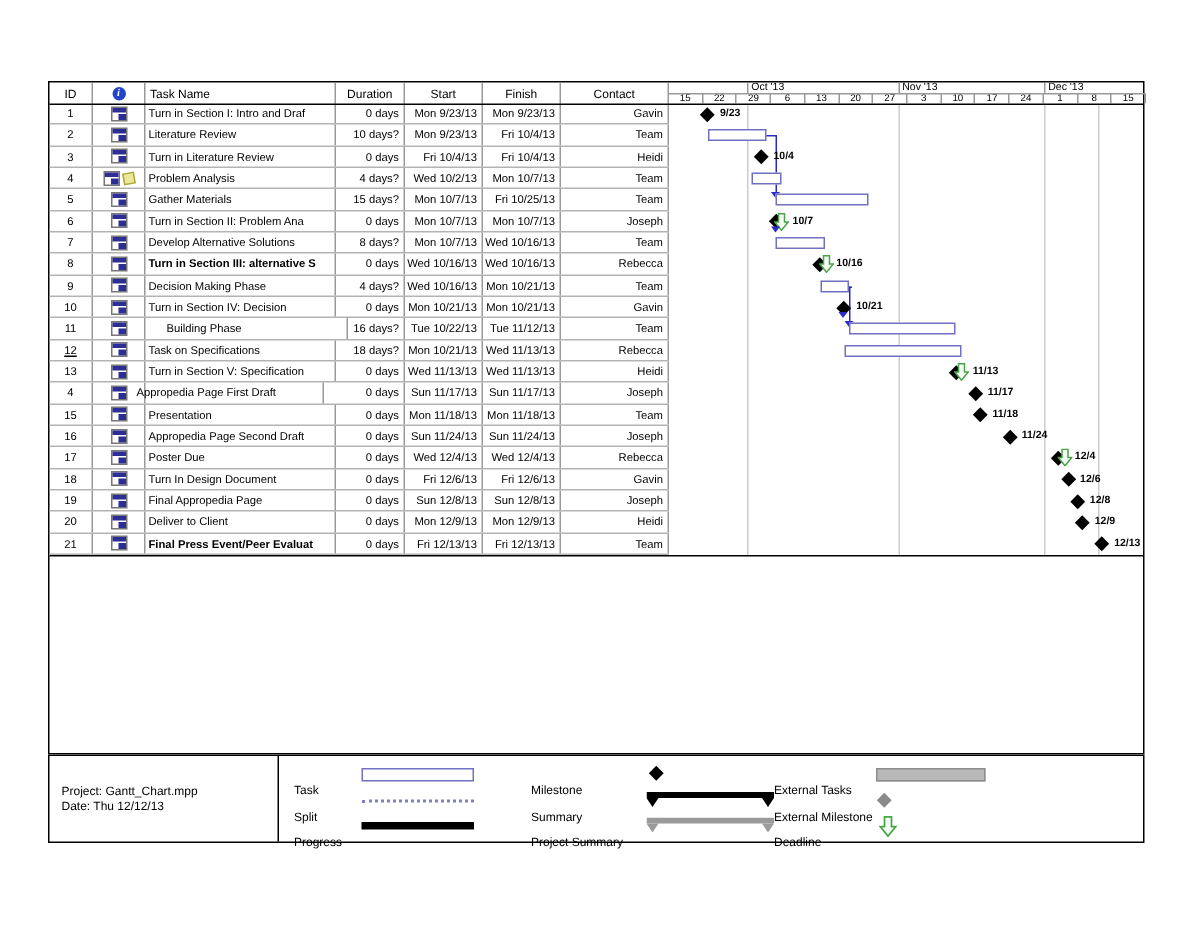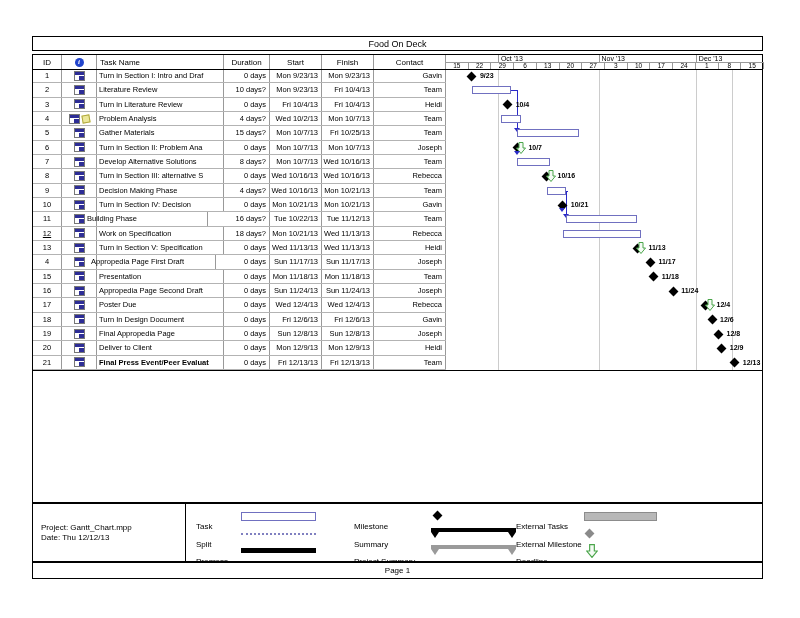--- a/index.html
+++ b/index.html
@@ -47,23 +47,20 @@
   .leg-label{position:absolute;font-size:8px;white-space:nowrap;margin-top:11px;}
   .leg-proj{position:absolute;left:8px;top:19px;font-size:8px;line-height:10px;}
   .leg-divider{position:absolute;left:152px;top:0;width:1px;height:57px;background:#000;}
   .dlsvg{position:absolute;}
 </style>
 </head>
 <body>
 
 <div id="page">
 
-  <div id="title-box" class="box">
-    <span>Food On Deck</span>
-  </div>
 
   <div id="main-box" class="box">
     <div id="table-header">
         <div class="hc" style="left: 0px; width: 29px;">ID</div>
         <div class="hc" style="left: 29px; width: 35px;">
           <div class="iicon">i</div>
         </div>
         <div class="hc left" style="left: 64px; width: 127px;">Task Name</div>
         <div class="hc" style="left: 191px; width: 46px;">Duration</div>
         <div class="hc" style="left: 237px; width: 52px;">Start</div>
@@ -193,21 +190,21 @@
           <div class="tc r" style="left: 341px; width: 72px;">Team</div>
         </div>
         <div class="trow" style="top: 114.331px; height: 14.333px;">
           <div class="tc c" style="left: 0px; width: 29px;">8</div>
           <div class="tc c" style="left: 29px; width: 35px;">
             <div class="ticon">
               <div class="tb"></div>
               <div class="br"></div>
             </div>
           </div>
-          <div class="tc l" style="left: 64px; width: 127px;">Turn in Section III: alternative S</div>
+          <div class="tc l" style="left: 64px; width: 127px; font-weight: bold;">Turn in Section III: alternative S</div>
           <div class="tc r" style="left: 191px; width: 46px;">0 days</div>
           <div class="tc r" style="left: 237px; width: 52px;">Wed 10/16/13</div>
           <div class="tc r" style="left: 289px; width: 52px;">Wed 10/16/13</div>
           <div class="tc r" style="left: 341px; width: 72px;">Rebecca</div>
         </div>
         <div class="trow" style="top: 128.664px; height: 14.333px;">
           <div class="tc c" style="left: 0px; width: 29px;">9</div>
           <div class="tc c" style="left: 29px; width: 35px;">
             <div class="ticon">
               <div class="tb"></div>
@@ -235,35 +232,35 @@
           <div class="tc r" style="left: 341px; width: 72px;">Gavin</div>
         </div>
         <div class="trow" style="top: 157.33px; height: 14.333px;">
           <div class="tc c" style="left: 0px; width: 29px;">11</div>
           <div class="tc c" style="left: 29px; width: 35px;">
             <div class="ticon">
               <div class="tb"></div>
               <div class="br"></div>
             </div>
           </div>
-          <div class="tc l" style="left: 48px; width: 127px; padding-left: 6px;">Building Phase</div>
+          <div class="tc l" style="left: 72px; width: 127px; padding-left: 6px;">Building Phase</div>
           <div class="tc r" style="left: 191px; width: 46px;">16 days?</div>
           <div class="tc r" style="left: 237px; width: 52px;">Tue 10/22/13</div>
           <div class="tc r" style="left: 289px; width: 52px;">Tue 11/12/13</div>
           <div class="tc r" style="left: 341px; width: 72px;">Team</div>
         </div>
         <div class="trow" style="top: 171.663px; height: 14.333px;">
           <div class="tc c" style="left: 0px; width: 29px; text-decoration: underline;">12</div>
           <div class="tc c" style="left: 29px; width: 35px;">
             <div class="ticon">
               <div class="tb"></div>
               <div class="br"></div>
             </div>
           </div>
-          <div class="tc l" style="left: 64px; width: 127px;">Work on Specification</div>
+          <div class="tc l" style="left: 64px; width: 127px;">Task on Specifications</div>
           <div class="tc r" style="left: 191px; width: 46px;">18 days?</div>
           <div class="tc r" style="left: 237px; width: 52px;">Mon 10/21/13</div>
           <div class="tc r" style="left: 289px; width: 52px;">Wed 11/13/13</div>
           <div class="tc r" style="left: 341px; width: 72px;">Rebecca</div>
         </div>
         <div class="trow" style="top: 185.996px; height: 14.333px;">
           <div class="tc c" style="left: 0px; width: 29px;">13</div>
           <div class="tc c" style="left: 29px; width: 35px;">
             <div class="ticon">
               <div class="tb"></div>
@@ -488,17 +485,14 @@
       <polygon points="77,4 85,4 81,10" fill="#9a9a9a"></polygon>
     </svg>
 
     <div class="abs" style="left:551px;top:8px;width:73px;height:9px;background:#b8b8b8;border:1px solid #8c8c8c"></div>
     <div class="dm gray" style="left:553px;top:26px"></div>
     <svg class="abs dlsvg" style="left:553px;top:40px" width="12" height="14" viewBox="0 0 10 12">
       <polygon points="3,0.5 7,0.5 7,6 9.5,6 5,11.5 0.5,6 3,6" fill="#f4fbf4" stroke="#4aa54a" stroke-width="1"></polygon>
     </svg>
   </div>
 
-  <div id="footer-box" class="box">
-    <span>Page 1</span>
-  </div>
 
 </div>
 
 </body></html>

